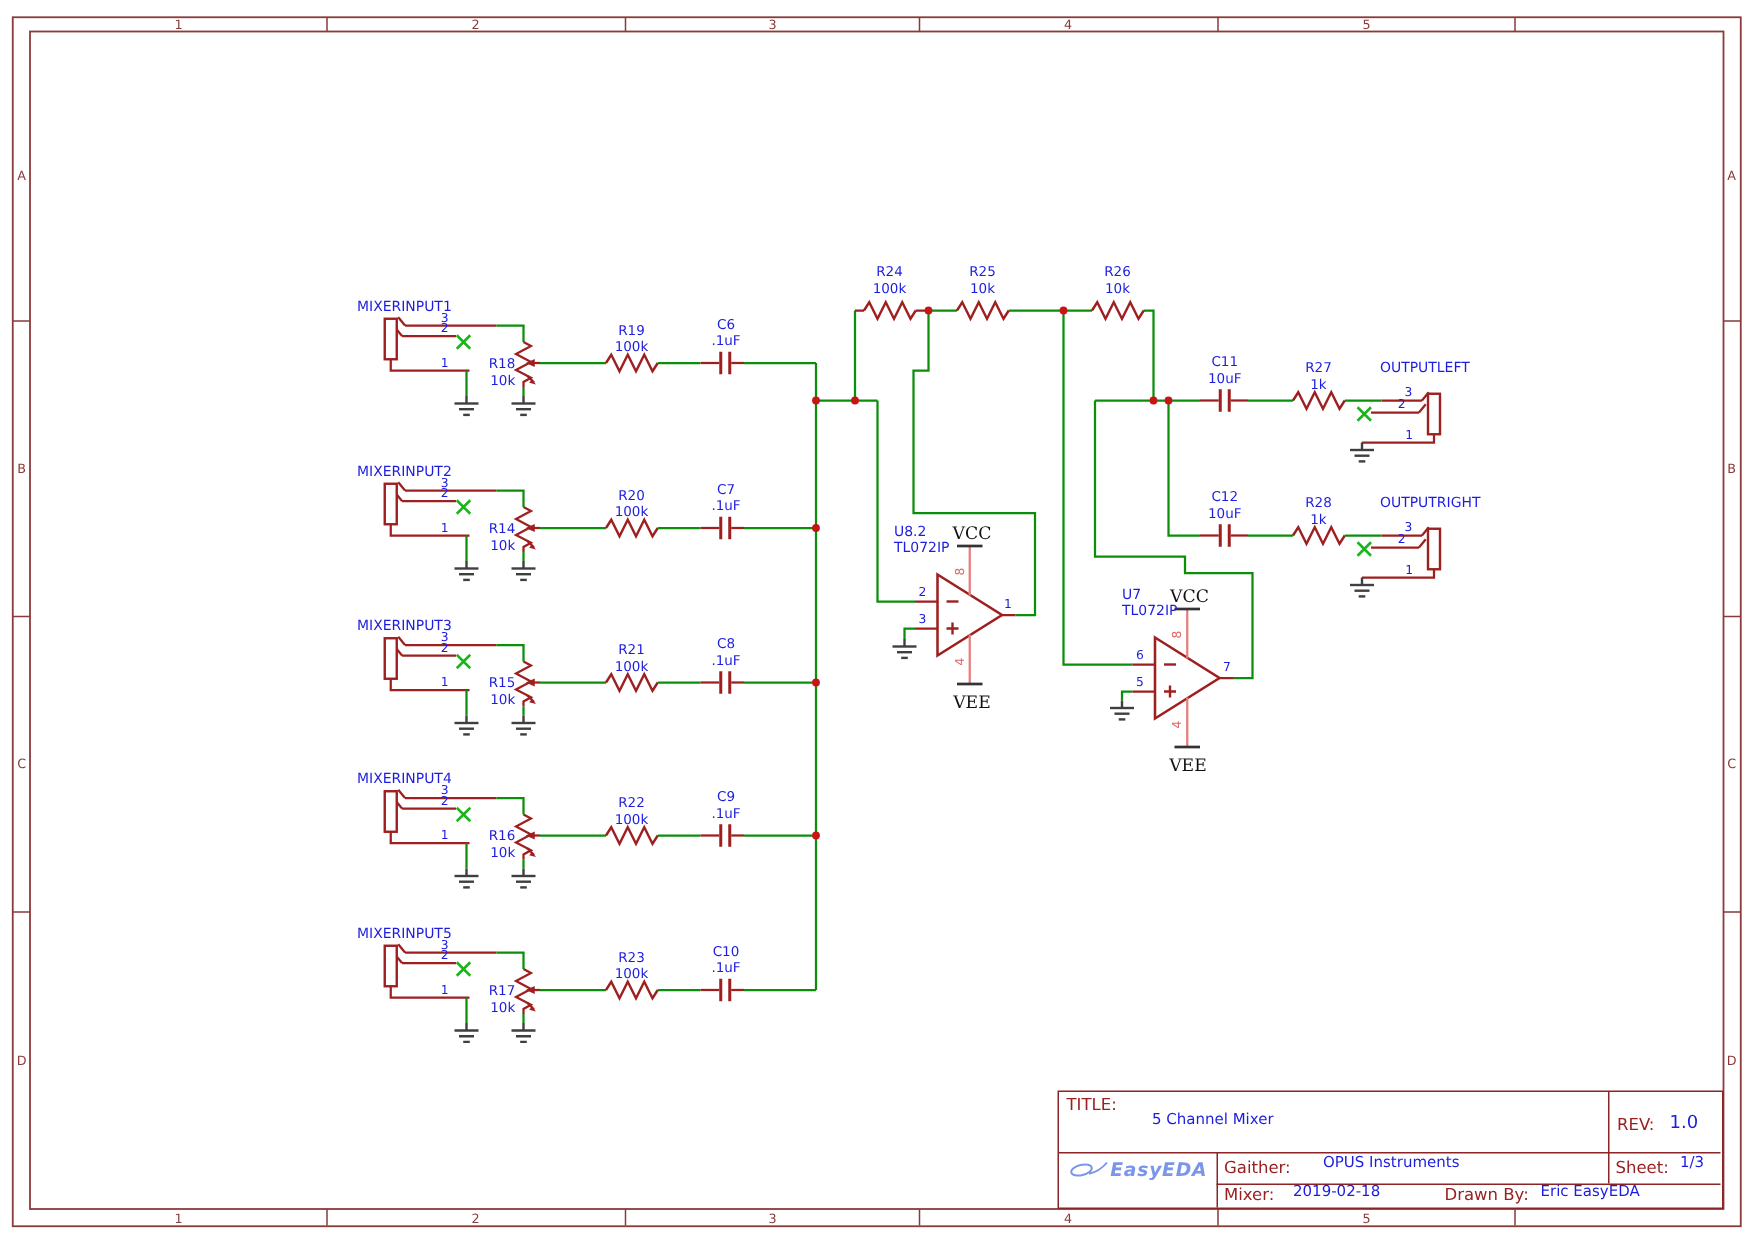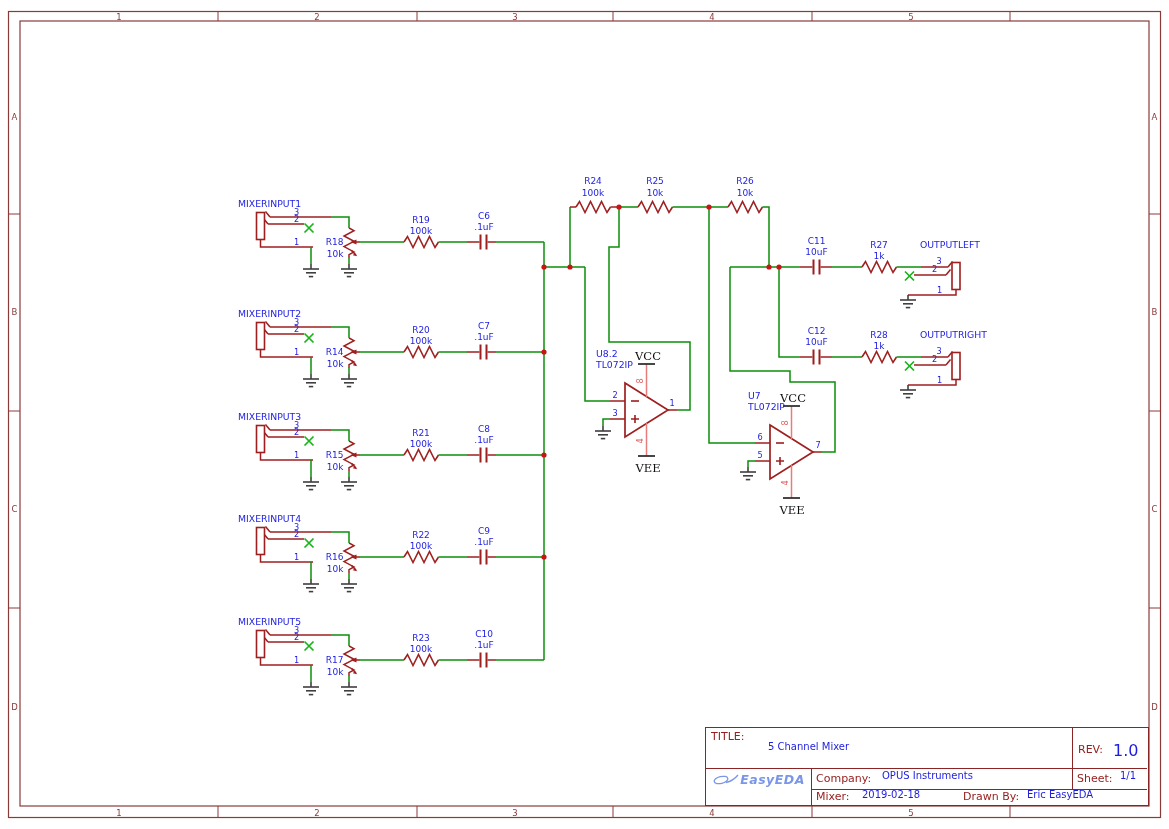--- a/index.html
+++ b/index.html
@@ -298,35 +298,35 @@
 
 <div class="tblock">
   <div class="tb-vline" style="left:366px;top:0;height:61px"></div>
   <div class="tb-hline" style="top:40px;left:0;width:441px"></div>
   <div class="tb-vline" style="left:105px;top:40px;height:37px"></div>
   <div class="tb-hline" style="top:61px;left:105px;width:336px"></div>
 
   <div class="tl" style="left:5px;top:2px">TITLE:</div>
   <div class="tval big" style="left:62px;top:13px">5 Channel Mixer</div>
   <div class="tl" style="left:372px;top:15px">REV:</div>
-  <div class="tval" style="left:407px;top:13px;font-size:16px">1.0</div>
+  <div class="tval" style="left:407px;top:13px;font-size:12px">1.0</div>
 
   <div class="logo">
     <svg width="26" height="13" viewBox="0 0 26 13">
       <g stroke="#7b96e8" fill="none" stroke-width="1.3">
         <ellipse cx="8" cy="7" rx="7" ry="3.4" transform="rotate(-14 8 7)"></ellipse>
         <path d="M13,9.5 q7,-1.5 12,-7.5"></path>
       </g>
     </svg>
     <span>EasyEDA</span>
   </div>
 
-  <div class="tl" style="left:110px;top:44px">Company:</div>
+  <div class="tl" style="left:110px;top:44px">Gaither:</div>
   <div class="tval" style="left:176px;top:42px">OPUS Instruments</div>
   <div class="tl" style="left:371px;top:44px">Sheet:</div>
-  <div class="tval" style="left:414px;top:42px">1/1</div>
+  <div class="tval" style="left:414px;top:42px">1/3</div>
 
   <div class="tl" style="left:110px;top:62px">Mixer:</div>
   <div class="tval" style="left:156px;top:60.5px">2019-02-18</div>
   <div class="tl" style="left:257px;top:62px">Drawn By:</div>
   <div class="tval" style="left:321px;top:60.5px">Eric EasyEDA</div>
 </div>
 </div>
 
 </body></html>

